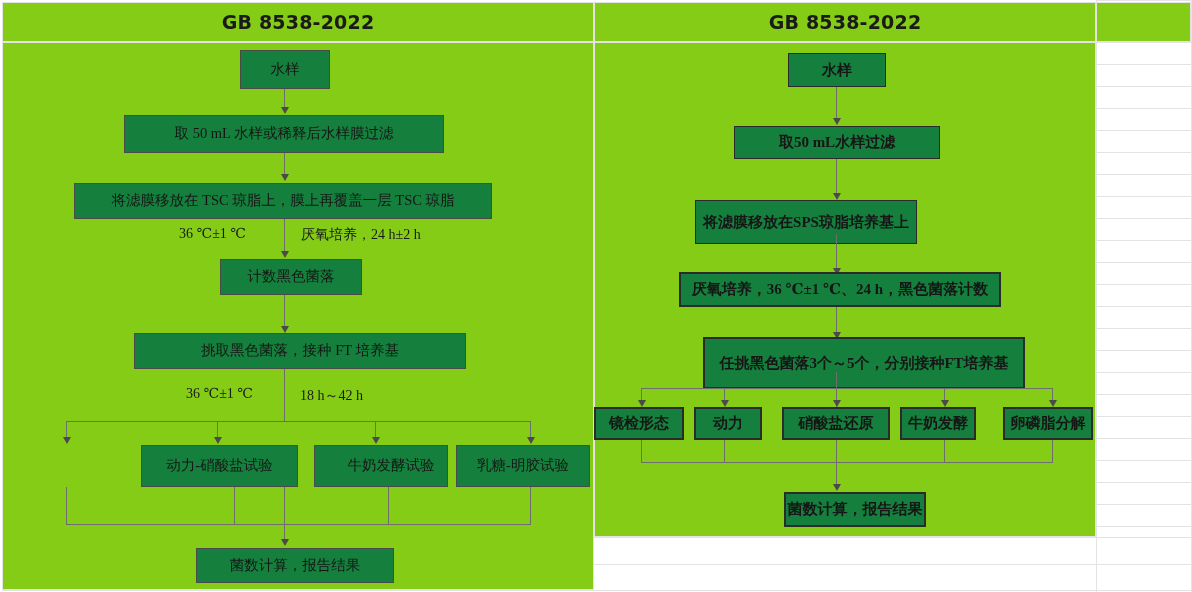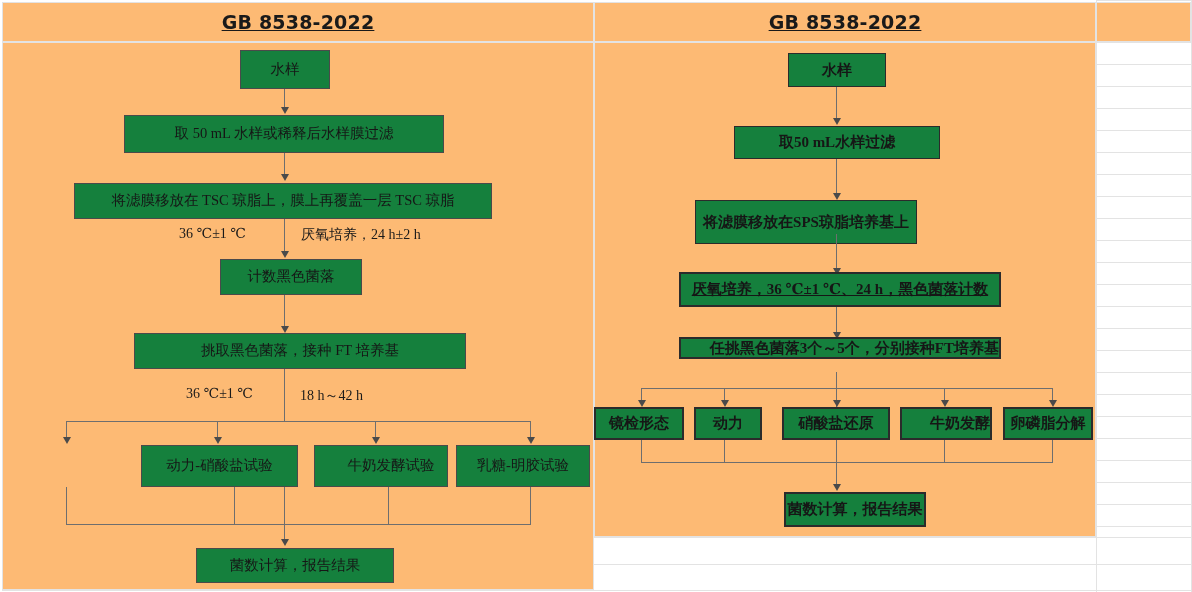--- a/index.html
+++ b/index.html
@@ -8,21 +8,21 @@
     width:1192px;height:592px;overflow:hidden;position:relative;
     -webkit-font-smoothing:antialiased;
   }
   .sheet{position:absolute;left:0;top:0;width:1192px;height:592px;}
 
   
   .gridline-h{position:absolute;height:1px;background:#e3e3e3;}
   .gridline-v{position:absolute;width:1px;background:#e3e3e3;}
 
   
-  .cell{position:absolute;box-sizing:border-box;border:1px solid #e3e3e3;background:#fdba74;text-decoration:underline;}
+  .cell{position:absolute;box-sizing:border-box;border:1px solid #e3e3e3;background:#84cc16;}
   .hdr{
     display:flex;align-items:center;justify-content:center;
     font-family:"DejaVu Sans","Liberation Sans",sans-serif;
     font-weight:bold;font-size:19px;color:#1a1a1a;letter-spacing:.2px;
   }
 
   
   .fbox{
     position:absolute;box-sizing:border-box;background:#15803d;
     display:flex;align-items:center;justify-content:center;
@@ -185,27 +185,27 @@
   </div>
   <div class="vline" style="left:836px;top:159px;height:35px;"></div>
   <div class="arrow" style="left:833px;top:193px;"></div>
 
   <div class="fbox r thin" style="left:695px;top:200px;width:222px;height:44px;">
     <span>将滤膜移放在SPS琼脂培养基上</span>
   </div>
   <div class="vline" style="left:836px;top:234px;height:36px;"></div>
   <div class="arrow" style="left:833px;top:268px;"></div>
 
-  <div class="fbox r" style="left:679px;top:272px;width:322px;height:35px;text-decoration:underline;">
+  <div class="fbox r" style="left:679px;top:272px;width:322px;height:35px;">
     <span>厌氧培养，36 ℃±1 ℃、24 h，黑色菌落计数</span>
   </div>
   <div class="vline" style="left:836px;top:307px;height:27px;"></div>
   <div class="arrow" style="left:833px;top:332px;"></div>
 
-  <div class="fbox r" style="left:679px;top:337px;width:322px;height:22px;justify-content:flex-end;">
+  <div class="fbox r" style="left:703px;top:337px;width:322px;height:52px;">
     <span>任挑黑色菌落3个～5个，分别接种FT培养基</span>
   </div>
   <div class="vline" style="left:836px;top:372px;height:35px;"></div>
 
   <div class="hline" style="left:641px;top:388px;width:412px;"></div>
   <div class="vline" style="left:641px;top:388px;height:14px;"></div>
   <div class="vline" style="left:724px;top:388px;height:14px;"></div>
   <div class="vline" style="left:944px;top:388px;height:14px;"></div>
   <div class="vline" style="left:1052px;top:388px;height:14px;"></div>
   <div class="arrow" style="left:638px;top:400px;"></div>
@@ -216,21 +216,21 @@
 
   <div class="fbox r" style="left:594px;top:407px;width:90px;height:33px;">
     <span>镜检形态</span>
   </div>
   <div class="fbox r" style="left:694px;top:407px;width:68px;height:33px;">
     <span>动力</span>
   </div>
   <div class="fbox r" style="left:782px;top:407px;width:108px;height:33px;">
     <span>硝酸盐还原</span>
   </div>
-  <div class="fbox r" style="left:900px;top:407px;width:92px;height:33px;justify-content:flex-end;">
+  <div class="fbox r" style="left:900px;top:407px;width:76px;height:33px;">
     <span>牛奶发酵</span>
   </div>
   <div class="fbox r" style="left:1003px;top:407px;width:90px;height:33px;">
     <span>卵磷脂分解</span>
   </div>
 
   <div class="vline" style="left:641px;top:440px;height:23px;"></div>
   <div class="vline" style="left:724px;top:440px;height:23px;"></div>
   <div class="vline" style="left:944px;top:440px;height:23px;"></div>
   <div class="vline" style="left:1052px;top:440px;height:23px;"></div>

